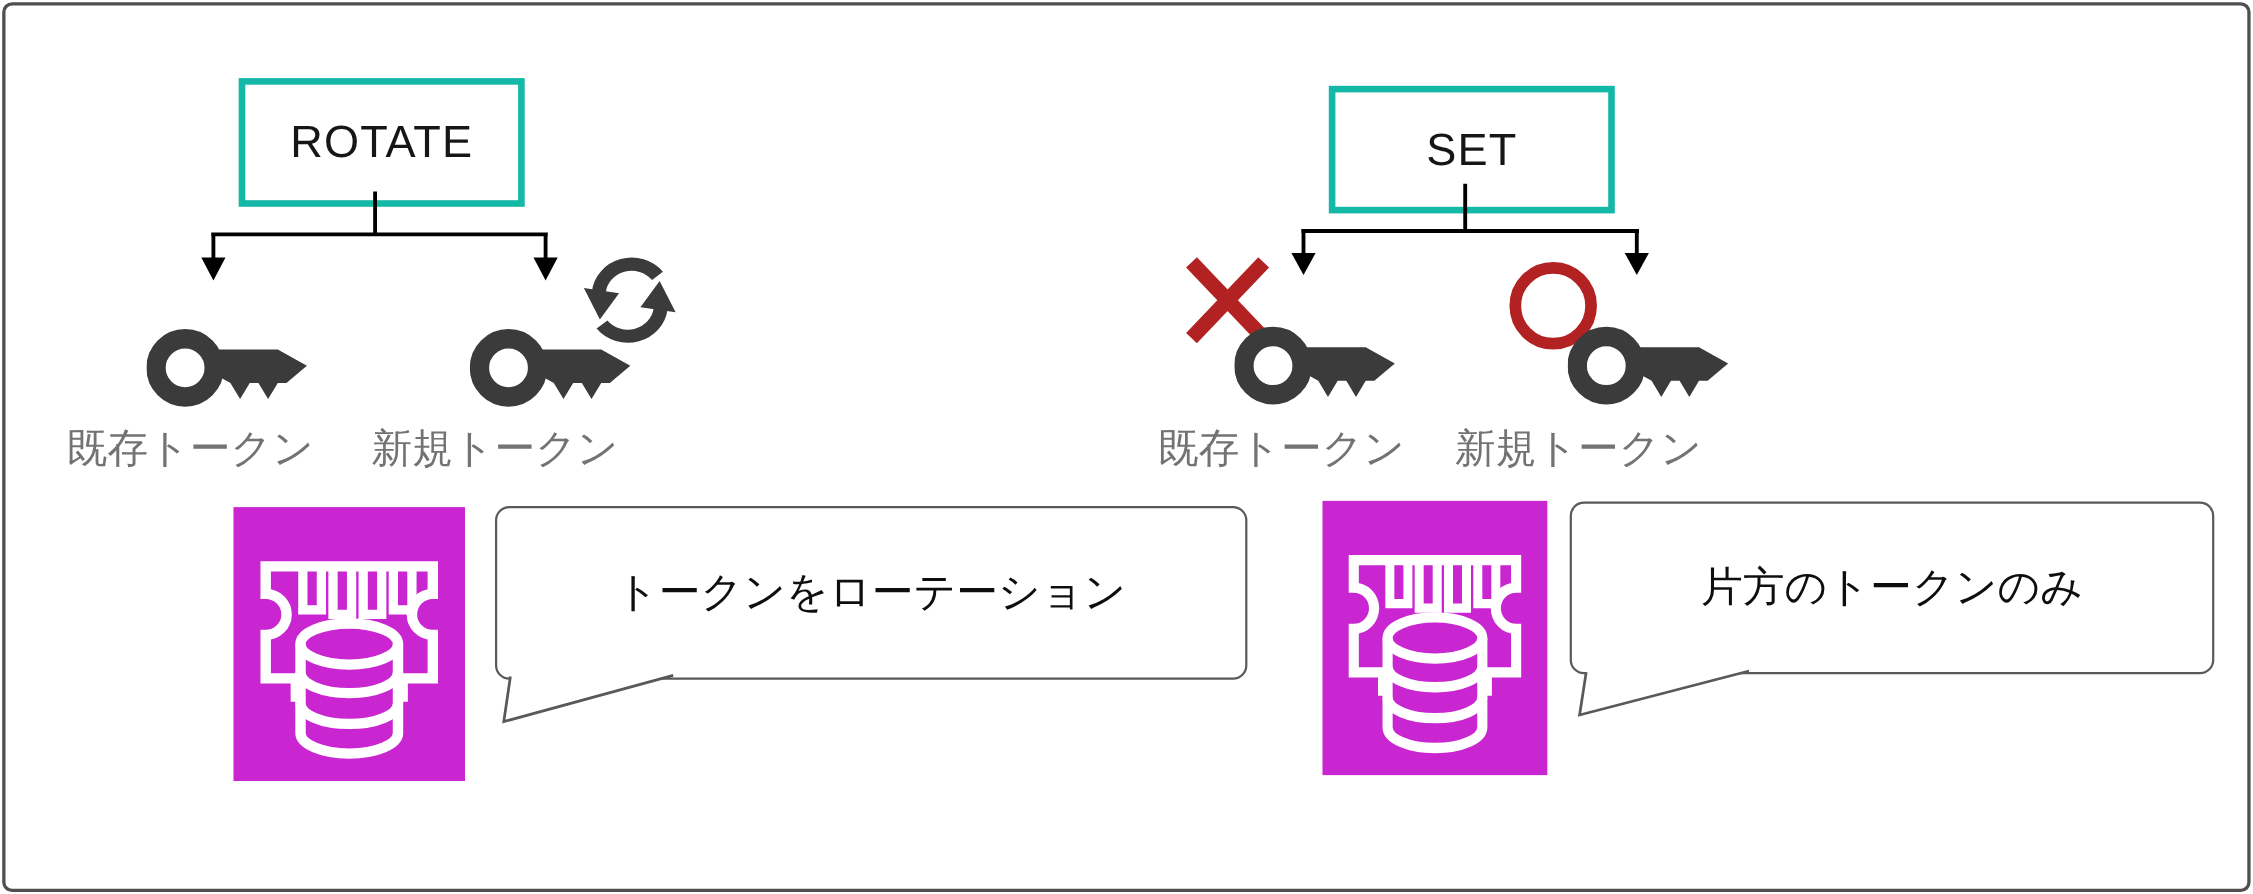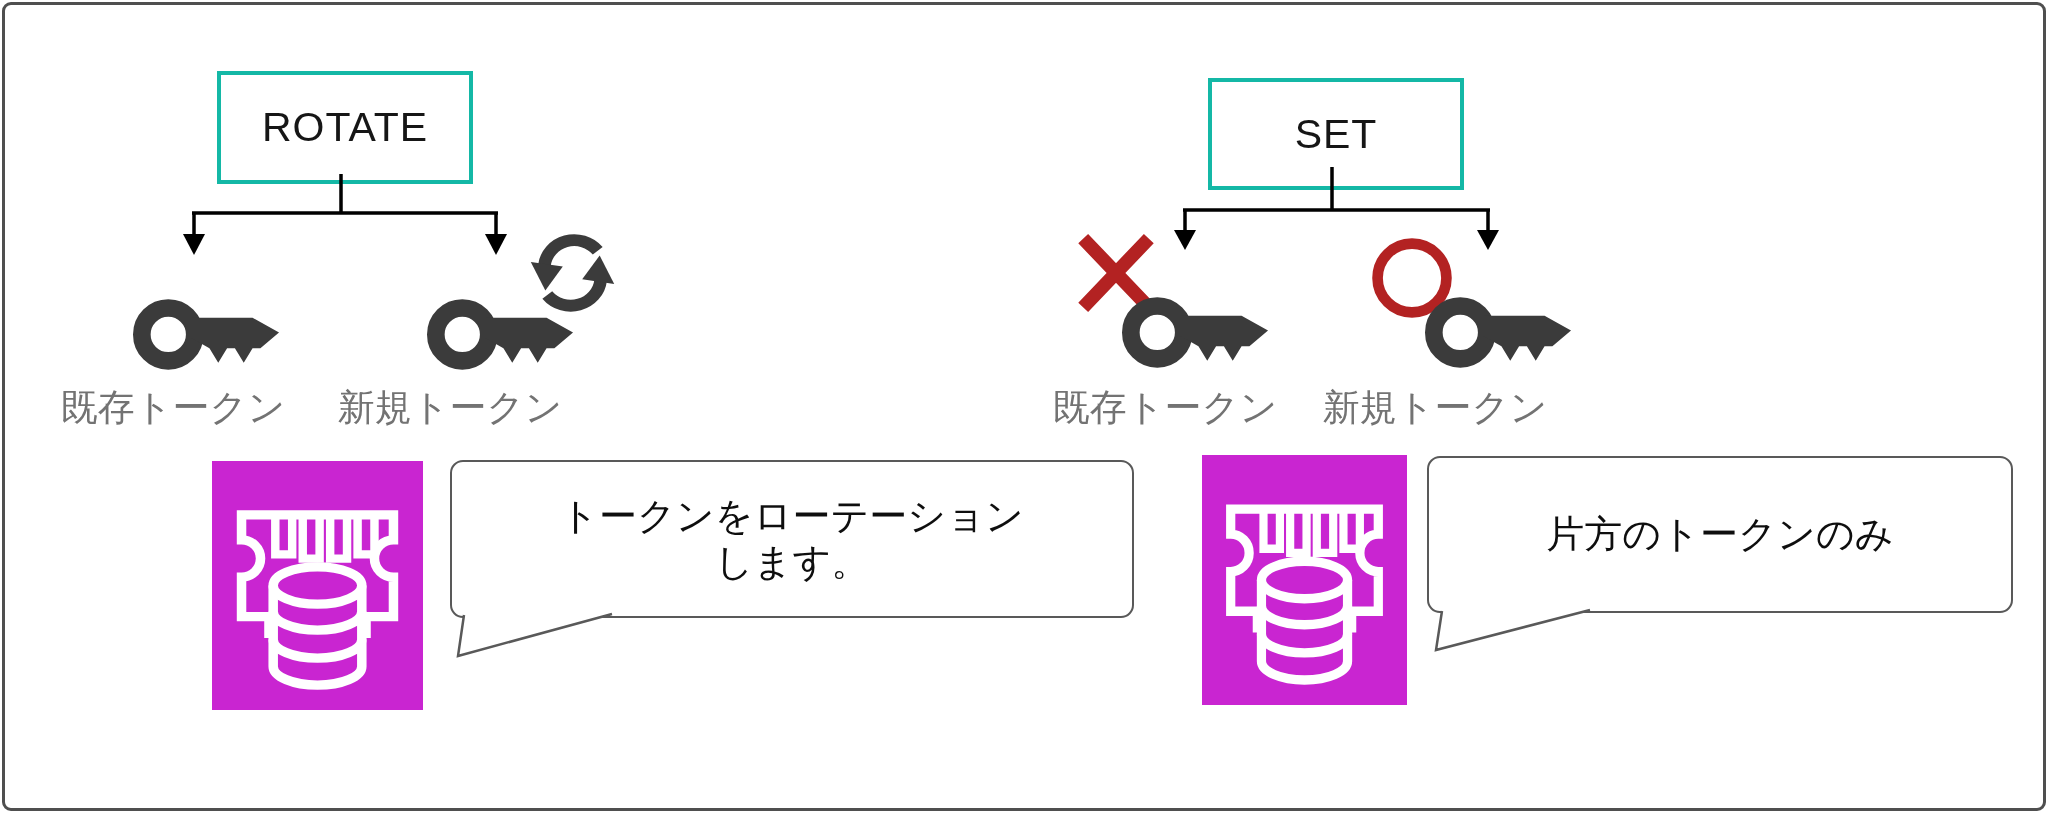--- a/index.html
+++ b/index.html
@@ -1,21 +1,21 @@
 <!DOCTYPE html>
 <html><head>
 <meta charset="utf-8">
 <style>
   html,body{margin:0;padding:0;background:#fff;}
   body{width:2048px;height:813px;position:relative;overflow:hidden;
        font-family:"Liberation Sans","DejaVu Sans",sans-serif;color:#111;}
   .frame{position:absolute;left:2px;top:2px;width:2038px;height:803px;
          border:3px solid #4F4F4F;border-radius:9px;background:#fff;}
   .abs{position:absolute;}
-  .opbox{position:absolute;border:4px solid #14b8a6;background:#fff;
+  .opbox{position:absolute;border:6px solid #14b8a6;background:#fff;
          display:flex;align-items:center;justify-content:center;
          font-size:41px;letter-spacing:1px;color:#161616;}
   .tok-label{position:absolute;width:250px;text-align:center;
              font-size:37px;color:#737373;white-space:nowrap;}
   .bubble{position:absolute;border:2px solid #595959;border-radius:13px;
           background:#fff;display:flex;flex-direction:column;align-items:center;
           justify-content:center;font-size:38px;line-height:1.22;color:#0e0e0e;
           box-sizing:border-box;text-align:center;}
   svg{display:block;}
   .key-icon{color:#3B3B3B;}
@@ -78,21 +78,20 @@
 
 <div class="tok-label" style="left:48px;top:383px;">既存トークン</div>
 <div class="tok-label" style="left:325px;top:383px;">新規トークン</div>
 
 <svg class="abs memdb" style="left:212px;top:461px;" width="211" height="249" viewBox="0 0 100 120" preserveAspectRatio="none">
     <use href="#sym-memdb"></use>
   </svg>
 
 <div class="bubble" style="left:450px;top:460px;width:684px;height:158px;align-items:center;">
   <span>トークンをローテーション</span>
-  <span>します。</span>
 </div>
 <svg class="abs" style="left:440px;top:598px;" width="200" height="70" viewBox="0 0 200 70">
   <polygon points="24,16 172,16 18,58" fill="#fff"></polygon>
   <path d="M24,17 L18,58 L172,16" fill="none" stroke="#595959" stroke-width="2.5"></path>
 </svg>
 
 <div class="opbox" style="left:1208px;top:78px;width:248px;height:104px;">
   <span>SET</span>
 </div>
 

